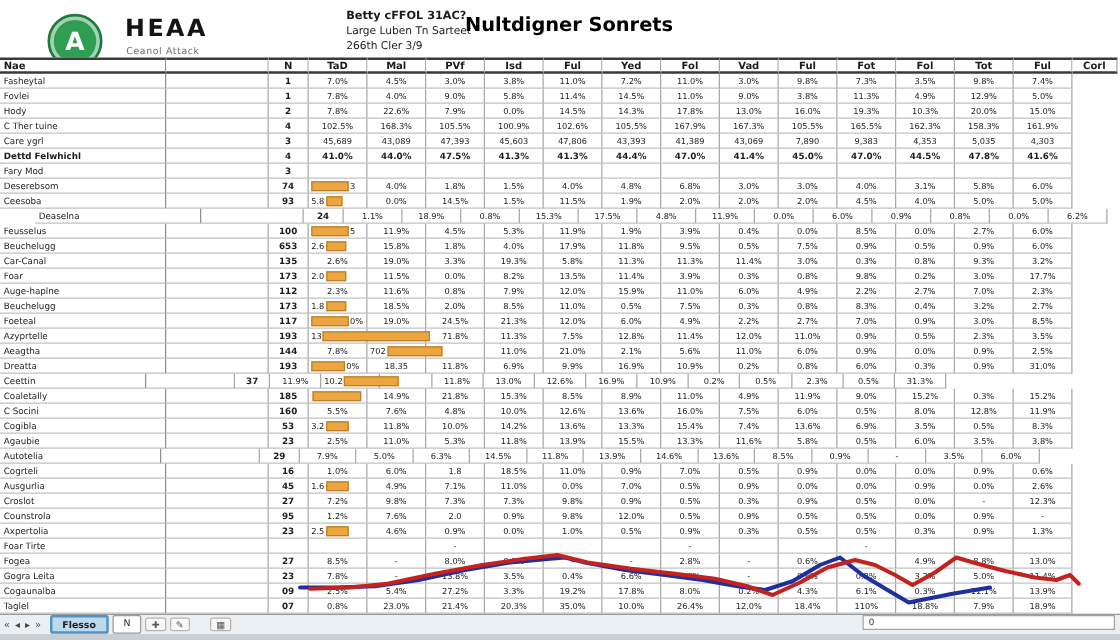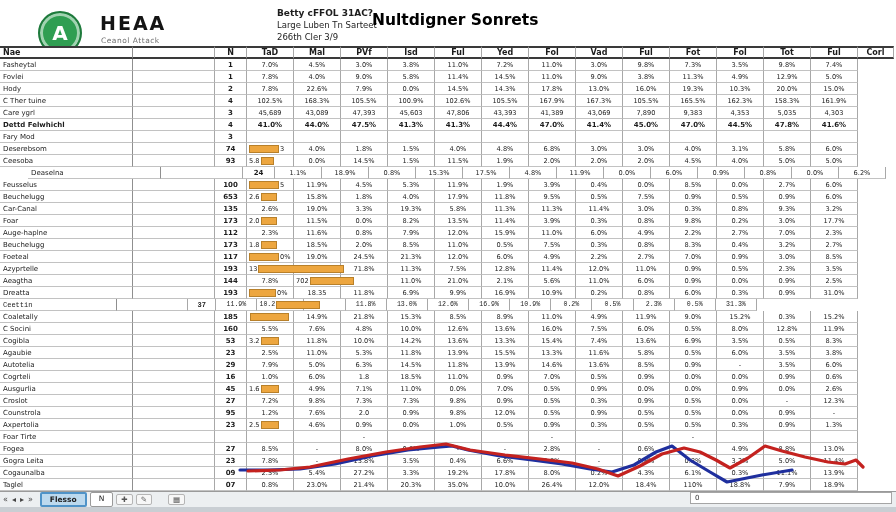--- a/index.html
+++ b/index.html
@@ -461,21 +461,21 @@
         <div class="cell " style="width: 47px; height: 12px;">9.9%</div>
         <div class="cell " style="width: 47px; height: 12px;">16.9%</div>
         <div class="cell " style="width: 47px; height: 12px;">10.9%</div>
         <div class="cell " style="width: 47px; height: 12px;">0.2%</div>
         <div class="cell " style="width: 47px; height: 12px;">0.8%</div>
         <div class="cell " style="width: 47px; height: 12px;">6.0%</div>
         <div class="cell " style="width: 47px; height: 12px;">0.3%</div>
         <div class="cell " style="width: 47px; height: 12px;">0.9%</div>
         <div class="cell " style="width: 47px; height: 12px;">31.0%</div>
       </div>
-      <div class="grow " style="top: 299px; height: 12px; width: 757px; font-family: Liberation Mono, monospace;">
+      <div class="grow " style="top: 299px; height: 12px; width: 757px;">
         <div class="cell name" style="width: 133px; height: 12px;">Ceettin</div>
         <div class="cell " style="width: 82px; height: 12px;"></div>
         <div class="cell ncol" style="width: 32px; height: 12px;">37</div>
         <div class="cell " style="width: 47px; height: 12px;">11.9%</div>
         <div class="cell bar-cell" style="width: 47px; height: 12px;">
           <span>10.2</span>
           <div class="bar" style="width: 44px;"></div>
         </div>
         <div class="cell " style="width: 47px; height: 12px;"></div>
         <div class="cell " style="width: 47px; height: 12px;">11.8%</div>
@@ -560,21 +560,21 @@
         <div class="cell " style="width: 47px; height: 12px;">13.9%</div>
         <div class="cell " style="width: 47px; height: 12px;">15.5%</div>
         <div class="cell " style="width: 47px; height: 12px;">13.3%</div>
         <div class="cell " style="width: 47px; height: 12px;">11.6%</div>
         <div class="cell " style="width: 47px; height: 12px;">5.8%</div>
         <div class="cell " style="width: 47px; height: 12px;">0.5%</div>
         <div class="cell " style="width: 47px; height: 12px;">6.0%</div>
         <div class="cell " style="width: 47px; height: 12px;">3.5%</div>
         <div class="cell " style="width: 47px; height: 12px;">3.8%</div>
       </div>
-      <div class="grow " style="top: 359px; height: 12px; width: 896px;">
+      <div class="grow " style="top: 359px; height: 12px; width: 832px;">
         <div class="cell name" style="width: 133px; height: 12px;">Autotelia</div>
         <div class="cell " style="width: 82px; height: 12px;"></div>
         <div class="cell ncol" style="width: 32px; height: 12px;">29</div>
         <div class="cell " style="width: 47px; height: 12px;">7.9%</div>
         <div class="cell " style="width: 47px; height: 12px;">5.0%</div>
         <div class="cell " style="width: 47px; height: 12px;">6.3%</div>
         <div class="cell " style="width: 47px; height: 12px;">14.5%</div>
         <div class="cell " style="width: 47px; height: 12px;">11.8%</div>
         <div class="cell " style="width: 47px; height: 12px;">13.9%</div>
         <div class="cell " style="width: 47px; height: 12px;">14.6%</div>

